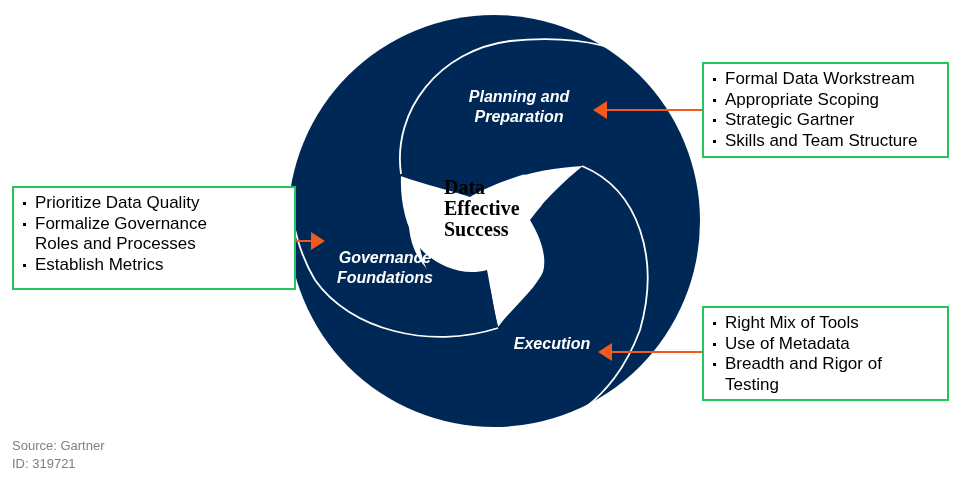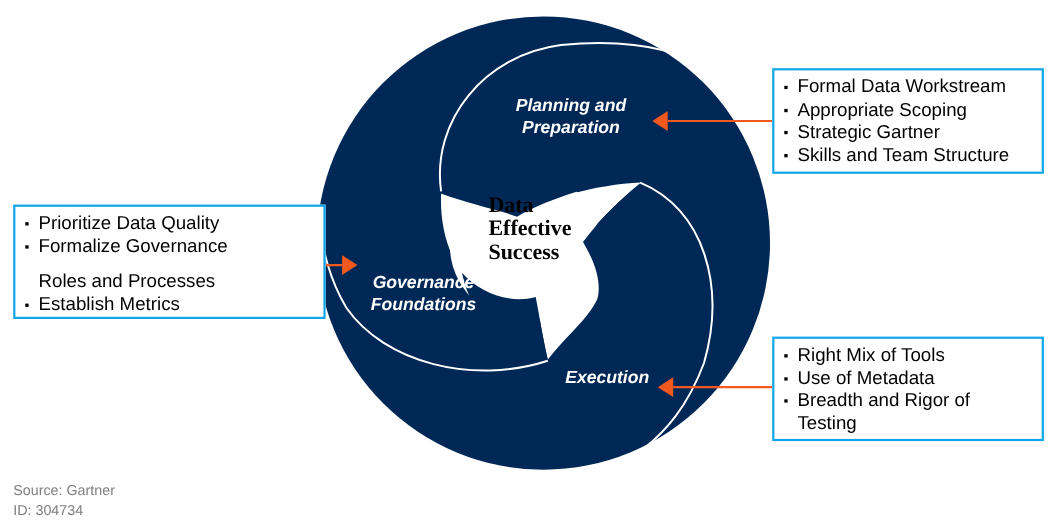--- a/index.html
+++ b/index.html
@@ -38,21 +38,21 @@
       font-family: Liberation Serif, serif;
       font-weight: bold;
       font-size: 20px;
       line-height: 21px;
       text-align: left;
       white-space: nowrap;
     }
     .center-label span { display: block; }
     .callout-box {
       position: absolute;
-      border: 2px solid #0ea5e9;
+      border: 2px solid #22c55e;
       background: #ffffff;
       box-sizing: border-box;
       padding: 5px 6px 4px 6px;
     }
     .callout-box ul {
       list-style: none;
       margin: 0;
       padding: 0;
     }
     .callout-box li {
@@ -146,32 +146,32 @@
     <li>Appropriate Scoping</li>
     <li>Strategic Gartner</li>
     <li>Skills and Team Structure</li>
   </ul>
 </div>
 
 <div class="callout-box" style="left:12px; top:186px; width:284px; height:104px;">
   <ul>
     <li>Prioritize Data Quality</li>
     <li>Formalize Governance</li>
-    <li class="cont" style="list-style:none;margin-top:12px;">Roles and Processes</li>
+    <li class="cont" style="list-style:none;">Roles and Processes</li>
     <li>Establish Metrics</li>
   </ul>
 </div>
 
 <div class="callout-box" style="left:702px; top:306px; width:247px; height:95px;">
   <ul>
     <li>Right Mix of Tools</li>
     <li>Use of Metadata</li>
     <li>Breadth and Rigor of</li>
     <li class="cont">Testing</li>
   </ul>
 </div>
 
 <div class="source-line" style="top:437px;">Source: Gartner</div>
-<div class="source-line" style="top:455px;">ID: 304734</div>
+<div class="source-line" style="top:455px;">ID: 319721</div>
 
 <style>
   .callout-box li.cont::before { display: none; }
 </style>
 
 </body></html>

